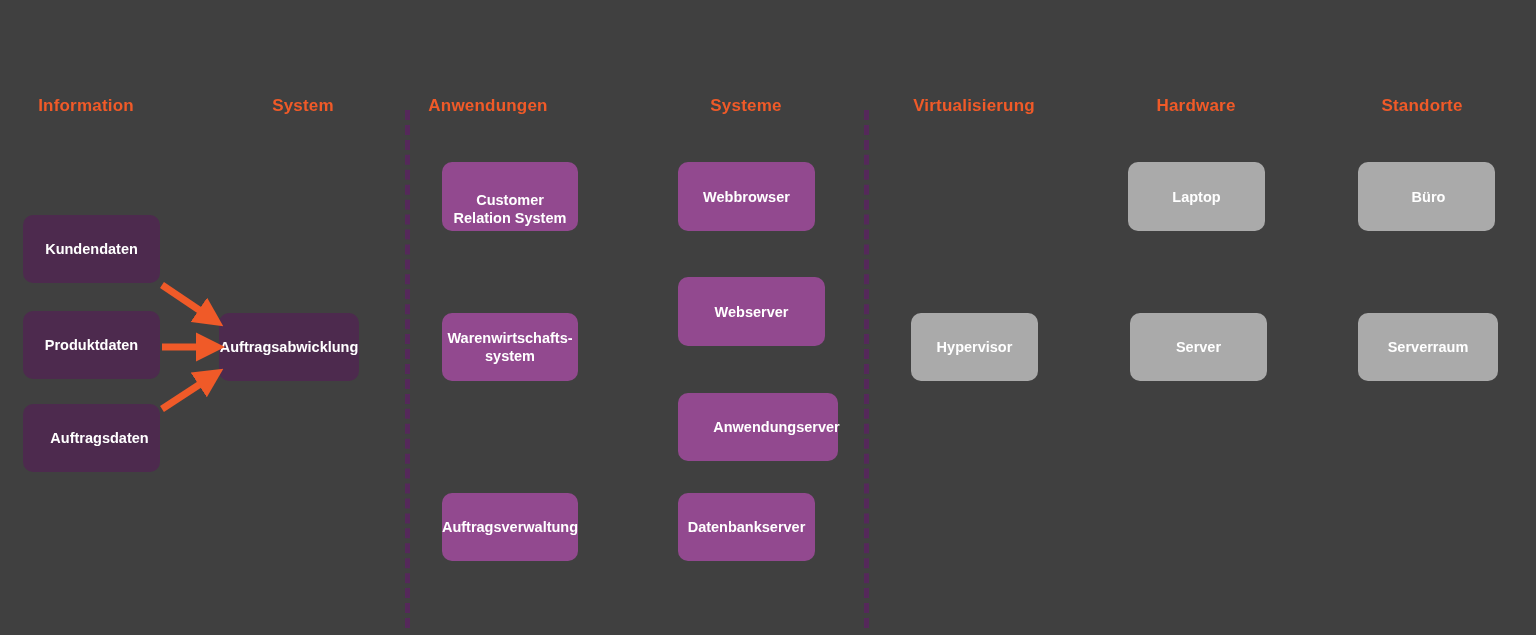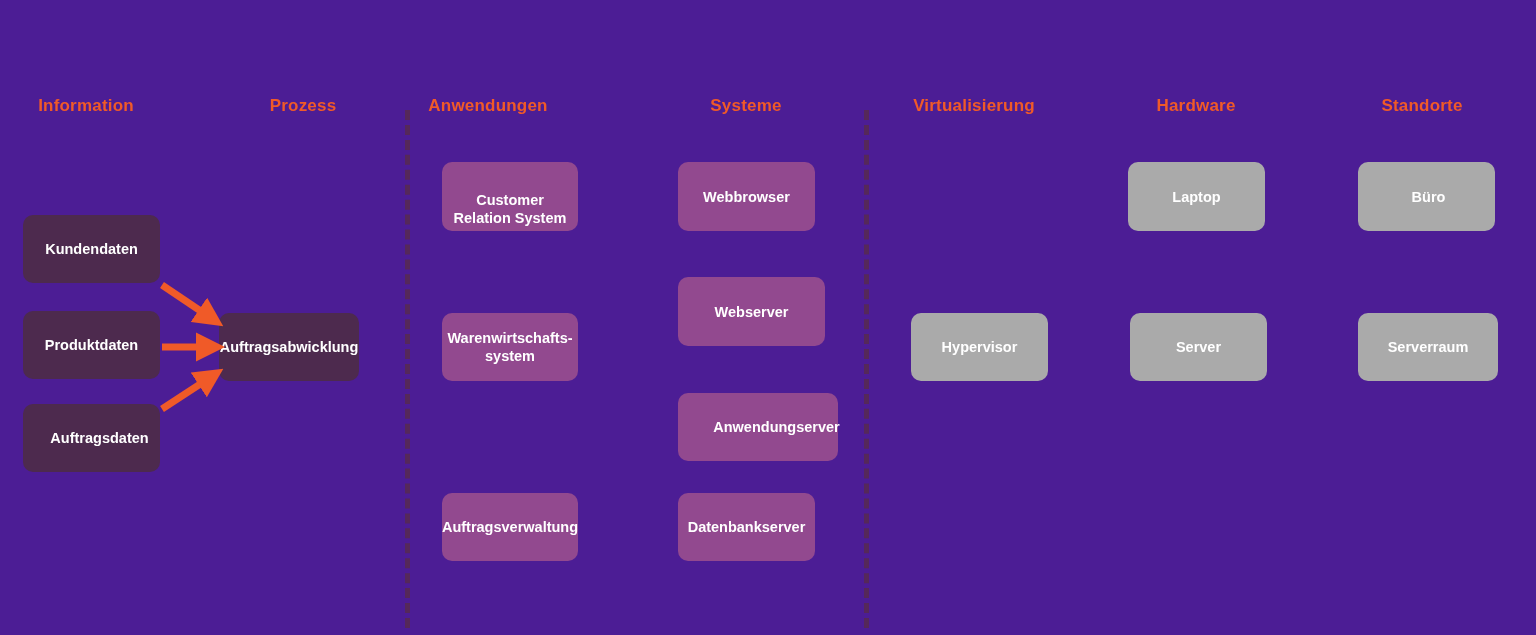--- a/index.html
+++ b/index.html
@@ -7,21 +7,21 @@
     padding: 0;
     background: #000000;
   }
   body {
     font-family: "Liberation Sans", sans-serif;
   }
   #canvas {
     position: relative;
     width: 1536px;
     height: 635px;
-    background: #4c1d95;
+    background: #404040;
     overflow: hidden;
     text-decoration: underline;
   }
   .col-header {
     position: absolute;
     color: #f05a28;
     font-size: 17px;
     font-weight: bold;
     letter-spacing: 0.2px;
     text-align: center;
@@ -62,21 +62,21 @@
     pointer-events: none;
   }
 </style>
 </head>
 <body>
 
 <div id="canvas">
 
   <div id="headers">
       <div class="col-header" style="left: 86px; top: 96px; color: rgb(240, 90, 40);">Information</div>
-      <div class="col-header" style="left: 303px; top: 96px; color: rgb(240, 90, 40);">Prozess</div>
+      <div class="col-header" style="left: 303px; top: 96px; color: rgb(240, 90, 40);">System</div>
       <div class="col-header" style="left: 488px; top: 96px; color: rgb(240, 90, 40);">Anwendungen</div>
       <div class="col-header" style="left: 746px; top: 96px; color: rgb(240, 90, 40);">Systeme</div>
       <div class="col-header" style="left: 974px; top: 96px; color: rgb(240, 90, 40);">Virtualisierung</div>
       <div class="col-header" style="left: 1196px; top: 96px; color: rgb(240, 90, 40);">Hardware</div>
       <div class="col-header" style="left: 1422px; top: 96px; color: rgb(240, 90, 40);">Standorte</div>
     </div>
 
   <div id="dividers">
       <div class="divider" style="left: 405px; top: 110px; height: 518px; border-left-color: rgb(85, 40, 90);"></div>
       <div class="divider" style="left: 864px; top: 110px; height: 518px; border-left-color: rgb(85, 40, 90);"></div>
@@ -109,21 +109,21 @@
       </div>
       <div class="node mid" style="left: 678px; top: 277px; width: 147px; height: 69px;">
         <span>Webserver</span>
       </div>
       <div class="node mid" style="left: 678px; top: 393px; width: 160px; height: 68px; padding-left: 45px;">
         <span>Anwendungserver</span>
       </div>
       <div class="node mid" style="left: 678px; top: 493px; width: 137px; height: 68px;">
         <span>Datenbankserver</span>
       </div>
-      <div class="node grey" style="left: 911px; top: 313px; width: 137px; height: 68px; text-align: center;">
+      <div class="node grey" style="left: 911px; top: 313px; width: 127px; height: 68px; text-align: center;">
         <span>Hypervisor</span>
       </div>
       <div class="node grey" style="left: 1128px; top: 162px; width: 137px; height: 69px;">
         <span>Laptop</span>
       </div>
       <div class="node grey" style="left: 1130px; top: 313px; width: 137px; height: 68px;">
         <span>Server</span>
       </div>
       <div class="node grey" style="left: 1358px; top: 162px; width: 137px; height: 69px; padding-left: 12px;">
         <span>Büro</span>

